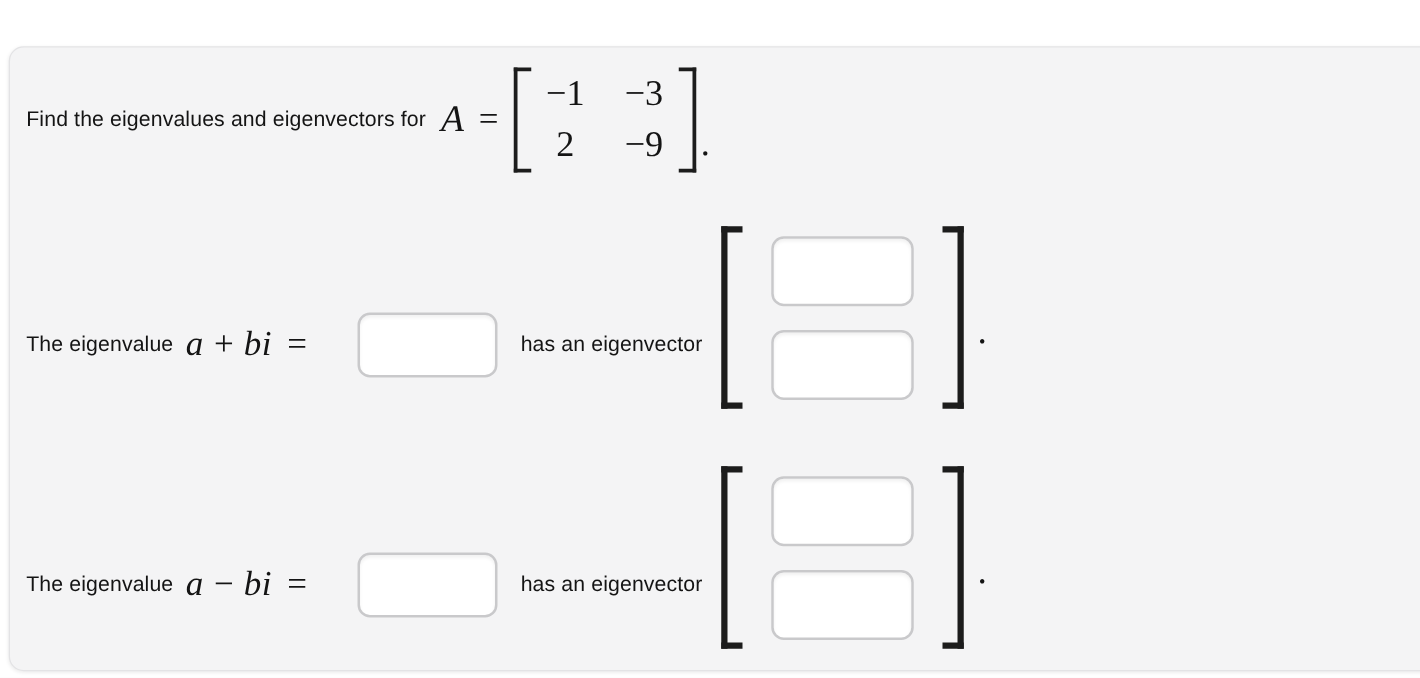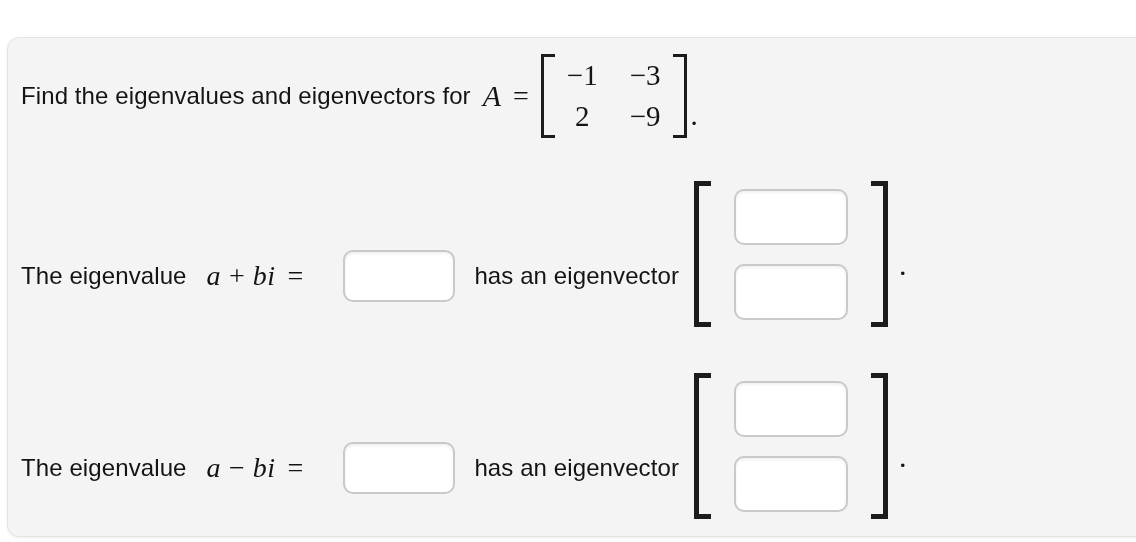--- a/index.html
+++ b/index.html
@@ -28,37 +28,37 @@
     position: absolute;
     left: 13px;
     display: flex;
     align-items: center;
     white-space: nowrap;
   }
   .row-question { top: 8px; height: 100px; }
   .row-answer-1 { top: 141px; height: 150px; }
   .row-answer-2 { top: 333px; height: 150px; }
 
-  .sans { font-size: 24px; letter-spacing: 0.1px; }
+  .sans { font-size: 17px; letter-spacing: 0.1px; }
 
   .mvar {
     font-family: "Liberation Serif", serif;
     font-style: italic;
     font-size: 30px;
     margin-left: 12px;
   }
   .meq {
     font-family: "Liberation Serif", serif;
     font-size: 28px;
     margin: 0 12px;
   }
   .mexpr {
     font-family: "Liberation Serif", serif;
     font-size: 28px;
-    margin-left: 20px;
+    margin-left: 10px;
   }
   .mexpr i { font-style: italic; letter-spacing: 0.5px; }
   .mop { margin: 0 8px; }
 
   
   .matrix { display: inline-flex; align-items: stretch; }
   .mbracket { width: 11px; border: 3px solid #1c1c1c; }
   .mbracket.left  { border-right: none; }
   .mbracket.right { border-left: none; }
   .mgrid {

